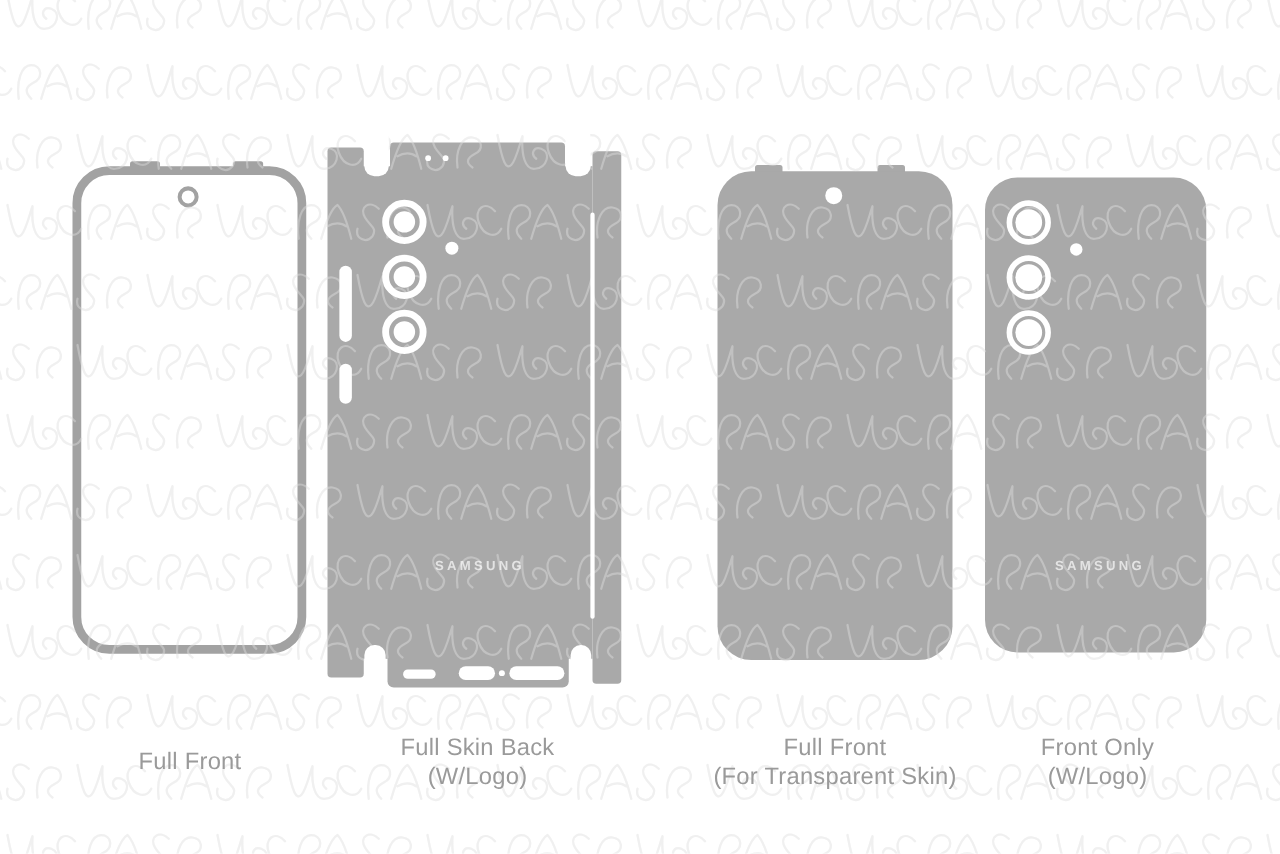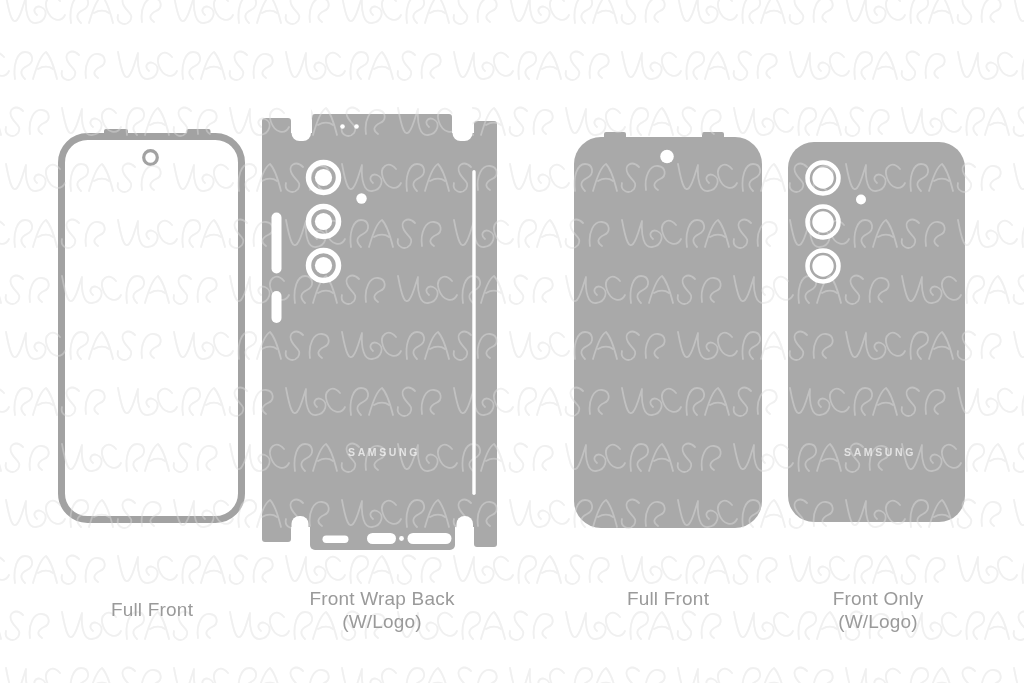--- a/index.html
+++ b/index.html
@@ -366,23 +366,24 @@
       <use href="#wm-tile" x="784" y="708" stroke="#ffffff" stroke-width="1.8" opacity="0.28"></use>
       <use href="#wm-tile" x="952" y="708" stroke="#ffffff" stroke-width="1.8" opacity="0.28"></use>
       <use href="#wm-tile" x="1120" y="708" stroke="#ffffff" stroke-width="1.8" opacity="0.28"></use>
     </svg>
 
   <div class="caption" style="left:60px;top:598px;width:184px">
     <div>Full Front</div>
     <div></div>
   </div>
   <div class="caption" style="left:292px;top:587px;width:180px">
-    <div>Front Wrap Back</div>
+    <div>Full Skin Back</div>
     <div>(W/Logo)</div>
   </div>
   <div class="caption" style="left:556px;top:587px;width:224px">
     <div>Full Front</div>
+    <div>(For Transparent Skin)</div>
   </div>
   <div class="caption" style="left:786px;top:587px;width:184px">
     <div>Front Only</div>
     <div>(W/Logo)</div>
   </div>
 </div>
 
 </body></html>

